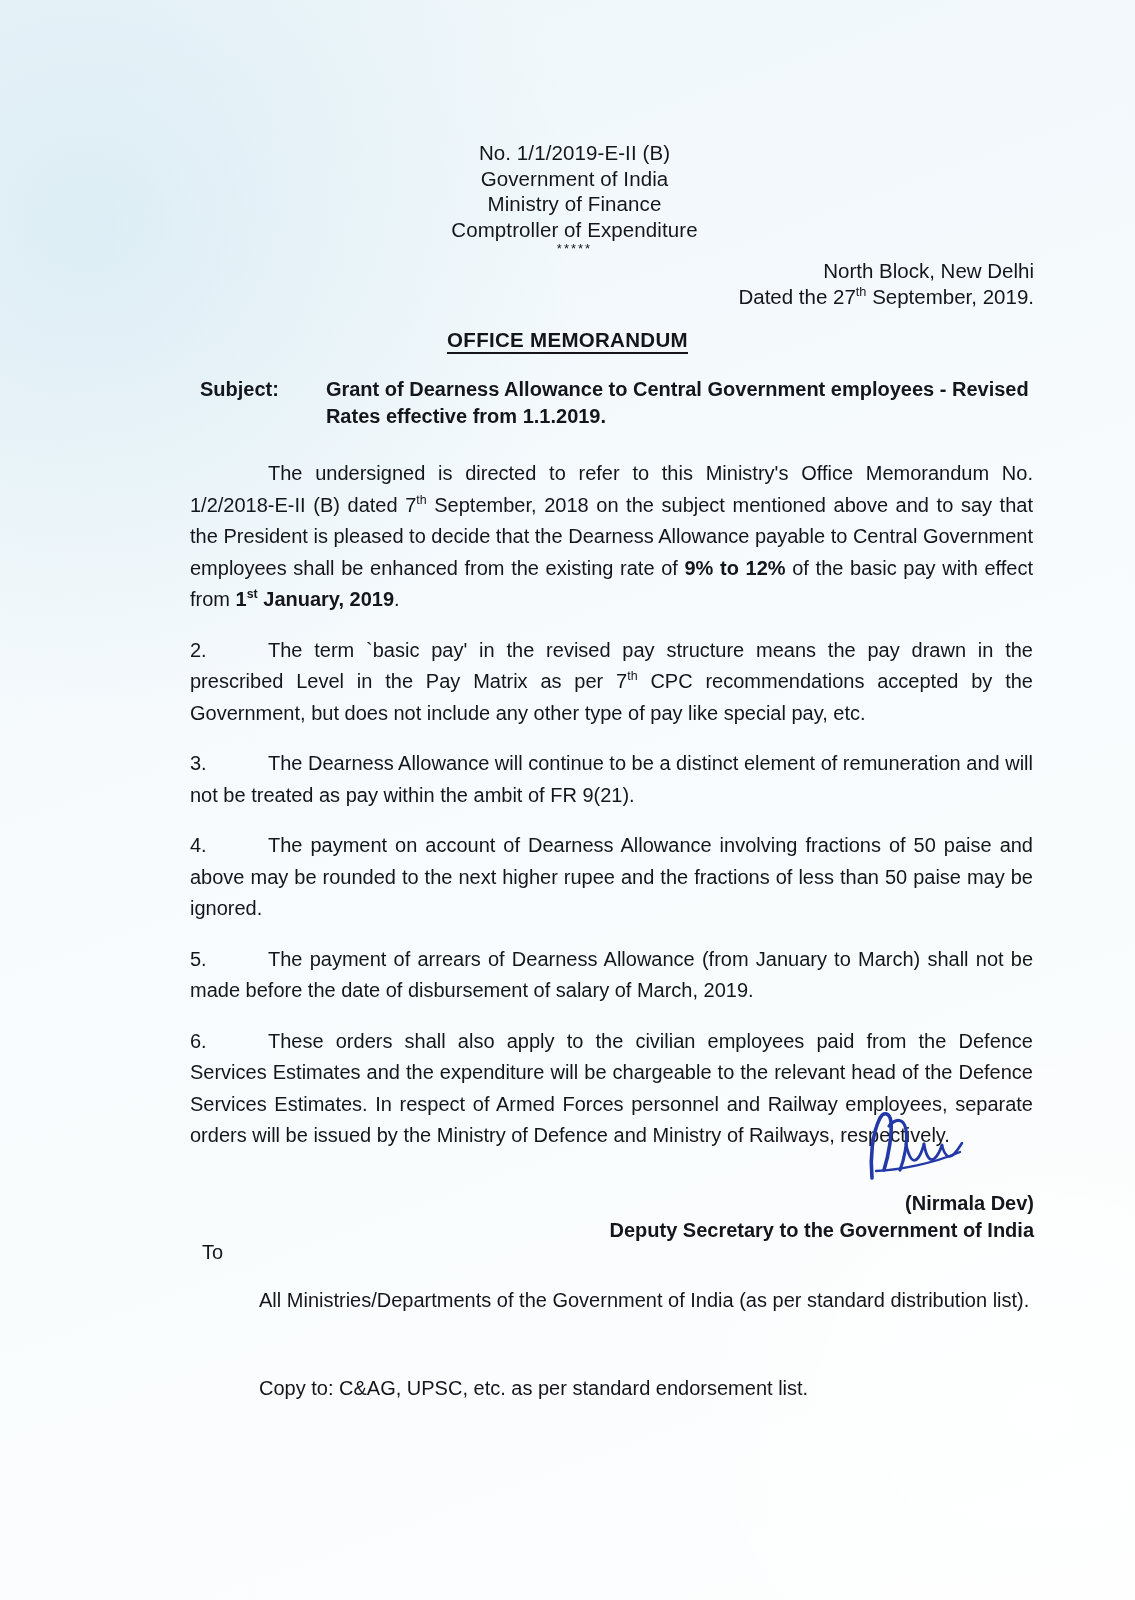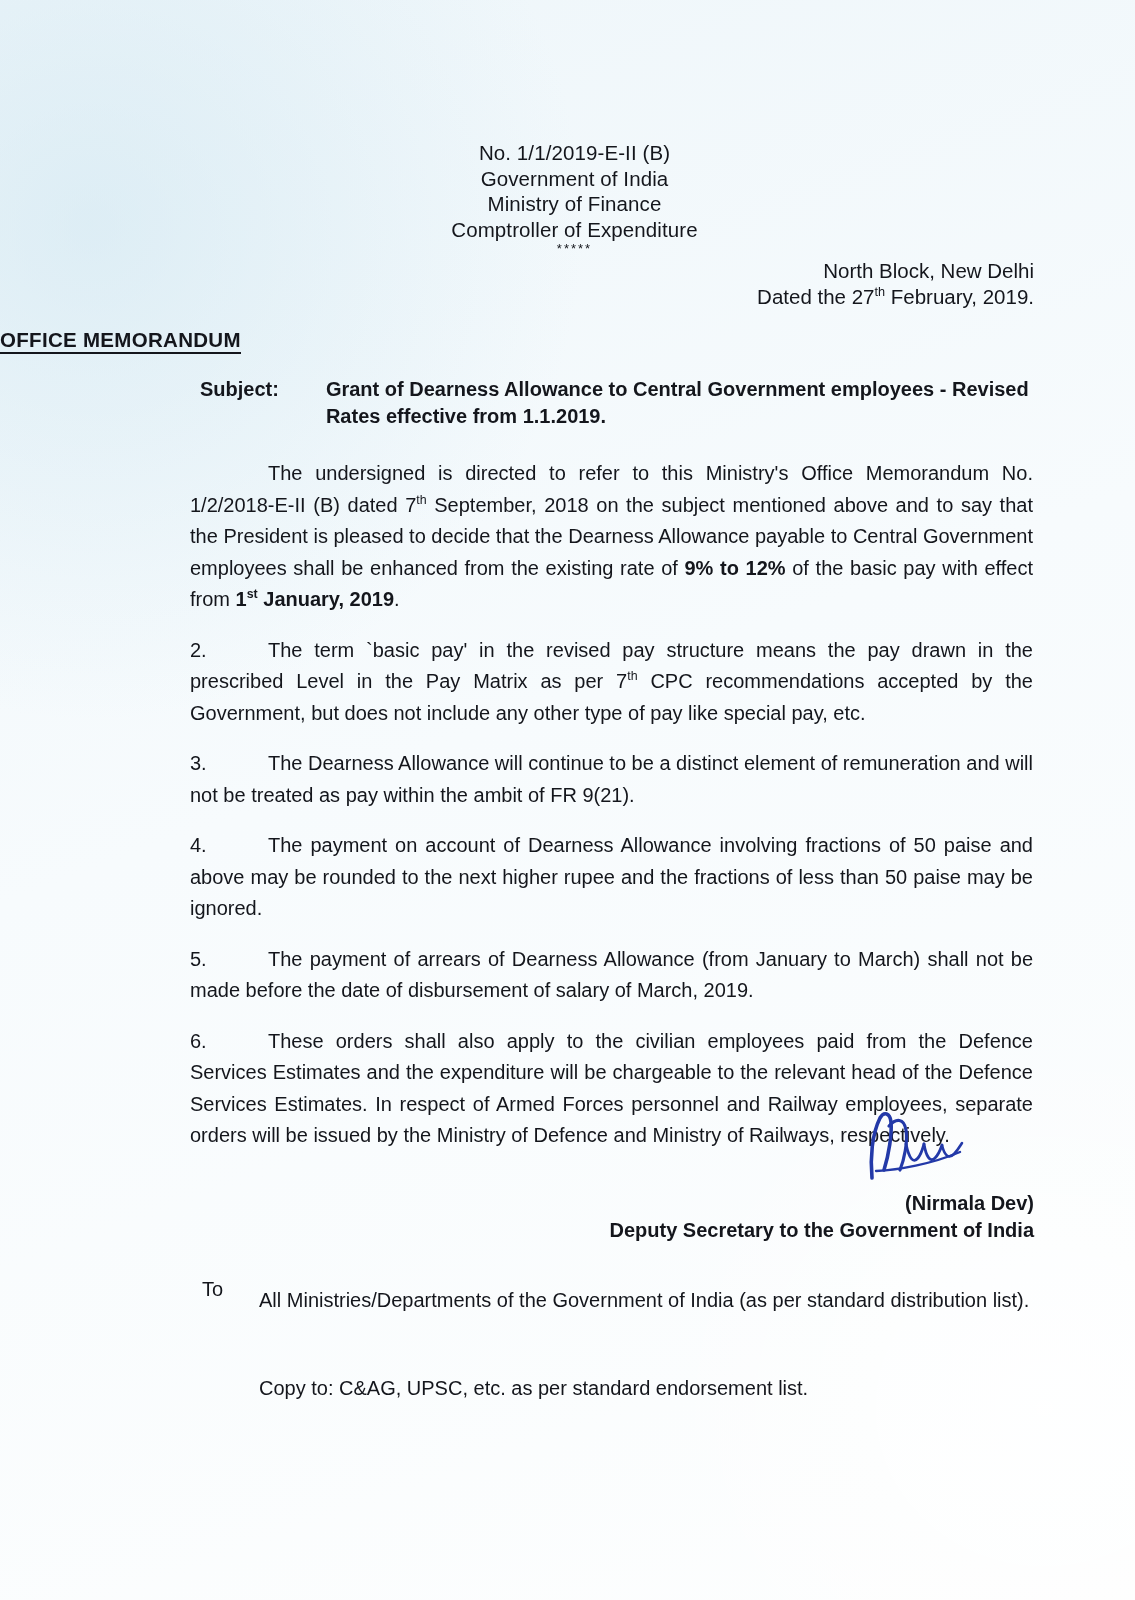--- a/index.html
+++ b/index.html
@@ -71,21 +71,21 @@
     vertical-align: super;
     line-height: 0;
   }
 
   
   .om-title {
     position: absolute;
     top: 328px;
     left: 0;
     width: 1135px;
-    text-align: left;
+    text-align: center;
     font-size: 20.5px;
     font-weight: bold;
     letter-spacing: 0.3px;
   }
   .om-title span {
     border-bottom: 2px solid #14161c;
     padding-bottom: 1px;
   }
 
   
@@ -149,21 +149,20 @@
     margin-top: 4px;
     white-space: nowrap;
   }
 
   
   .to-label {
     position: absolute;
     top: 1241px;
     left: 202px;
     font-size: 20px;
-    margin-top: 37px;
   }
   .to-list {
     position: absolute;
     top: 1285px;
     left: 259px;
     width: 774px;
     font-size: 20px;
     line-height: 31.5px;
     text-align: justify;
   }
@@ -186,21 +185,21 @@
   <div class="letterhead">
     <div>No. 1/1/2019-E-II (B)</div>
     <div>Government of India</div>
     <div>Ministry of Finance</div>
     <div>Comptroller of Expenditure</div>
     <div class="stars">*****</div>
   </div>
 
   <div class="placedate">
     <div>North Block, New Delhi</div>
-    <div><span>Dated the 27</span><sup>th</sup><span> February, 2019.</span></div>
+    <div><span>Dated the 27</span><sup>th</sup><span> September, 2019.</span></div>
   </div>
 
   <div class="om-title">
     <span>OFFICE MEMORANDUM</span>
   </div>
 
   <div class="subject">
     <div class="subject-label">Subject:</div>
     <div class="subject-text">Grant  of Dearness Allowance to Central Government employees - Revised Rates effective from 1.1.2019.</div>
   </div>

